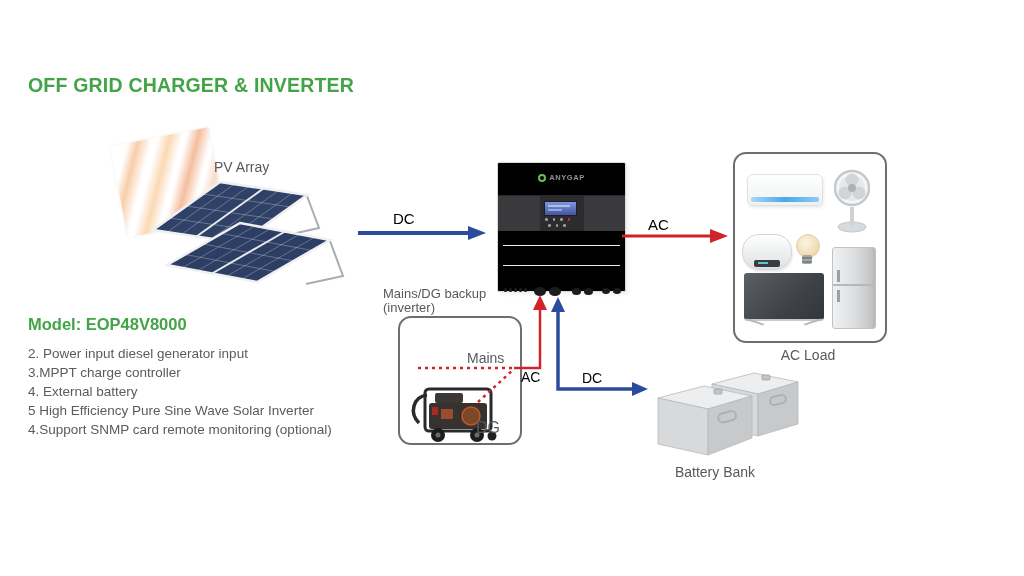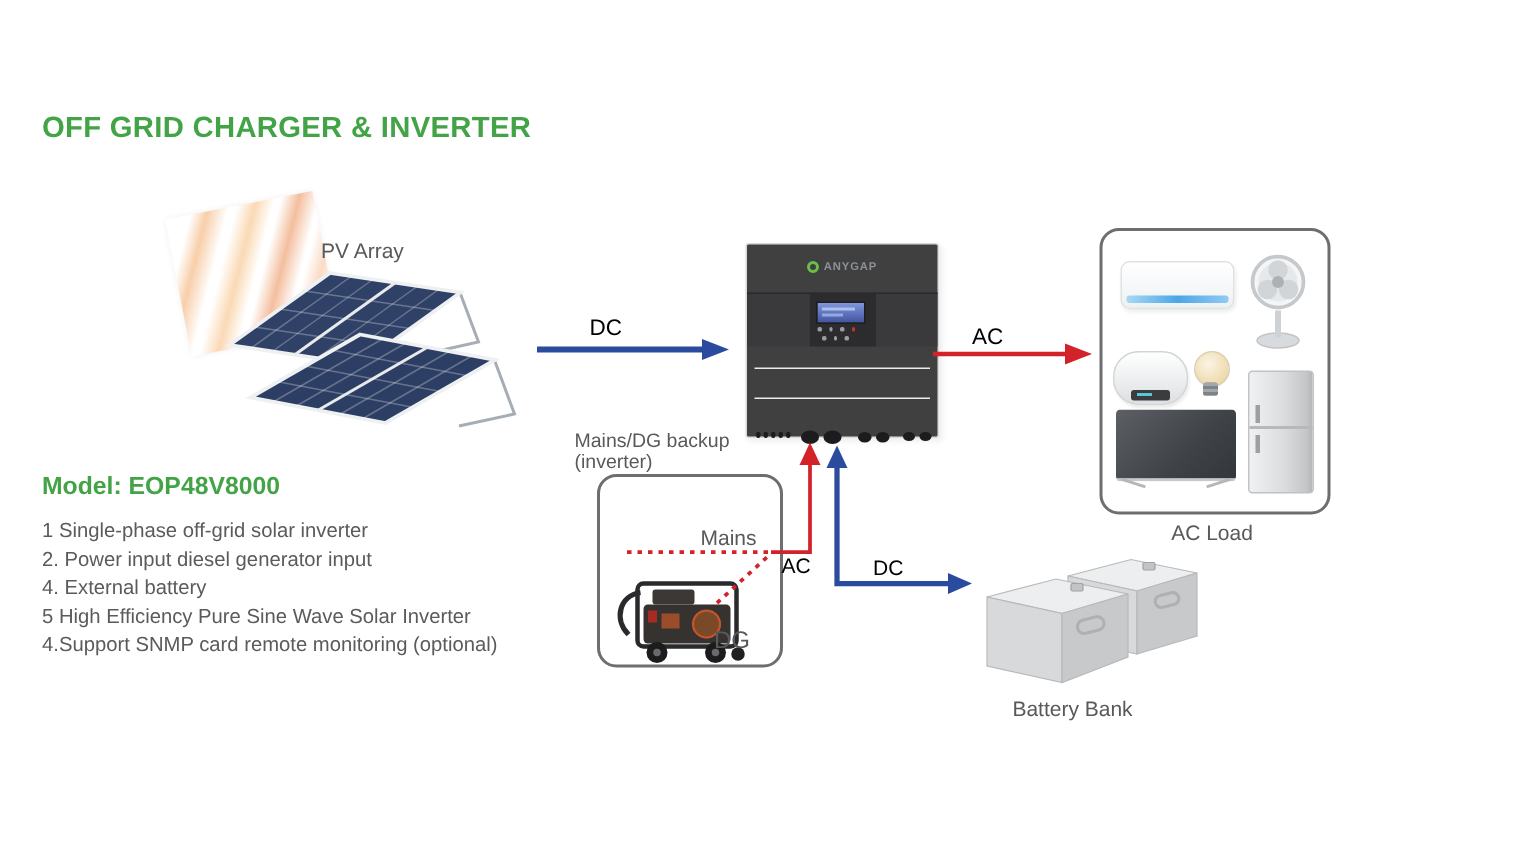--- a/index.html
+++ b/index.html
@@ -8,21 +8,21 @@
     font-family:"Liberation Sans", sans-serif;overflow:hidden;
   }
   .abs{position:absolute;}
   .title{
     left:28px;top:74px;font-size:19.5px;font-weight:bold;color:#43A447;letter-spacing:.2px;
   }
   .gray-label{color:#58595B;}
   .small-label{font-size:14px;}
   
   .inverter{
-    left:497px;top:162px;width:127px;height:128px;background:#404040;
+    left:497px;top:162px;width:127px;height:128px;background:#000000;
     border:1px solid #d8dadb;border-radius:2px;
     box-shadow:2px 2px 4px rgba(0,0,0,.08);
   }
   .brand-row{position:absolute;top:10px;left:0;width:100%;display:flex;justify-content:center;align-items:center;gap:3px;}
   .brand-dot{width:8px;height:8px;border-radius:50%;border:2px solid #6ABF4B;box-sizing:border-box;}
   .brand-txt{font-size:7.5px;font-weight:bold;letter-spacing:.6px;color:#8d9297;}
   .inv-band{position:absolute;left:0;top:32px;width:100%;height:35px;background:#3a3a3d;border-top:1px solid #2a2a2d;}
   .inv-console{position:absolute;left:42px;top:0;width:44px;height:35px;background:#2c2c2f;}
   .inv-lcd{position:absolute;left:4px;top:5px;width:31px;height:13px;border:1px solid #1e1e22;
     background:linear-gradient(180deg,#7d97dd,#44549f);}
@@ -227,22 +227,22 @@
       <polygon points="68,51 112,38 112,80 68,97" fill="#c7c9cb"></polygon>
     </g>
     <rect x="74" y="31" width="8" height="5" rx="1" fill="#c2c4c6" stroke="#a0a2a4" stroke-width="0.8"></rect>
     <rect transform="rotate(-14 88 58)" x="78" y="54" width="18" height="9" rx="4.5" fill="none" stroke="#aeb0b2" stroke-width="2"></rect>
   </svg>
   <div class="abs gray-label small-label" style="left:655px;top:464px;width:120px;text-align:center;">Battery Bank</div>
 
   <div class="abs model">Model: EOP48V8000</div>
   <div class="abs feat">
     <ul>
-      <li>1 Single-phase off-grid solar inverter</li>
       <li>2. Power input diesel generator input</li>
+      <li>3.MPPT charge controller</li>
       <li>4. External battery</li>
       <li>5 High Efficiency Pure Sine Wave Solar Inverter</li>
       <li>4.Support SNMP card remote monitoring (optional)</li>
     </ul>
   </div>
 
   <svg class="abs overlay" width="1024" height="576" viewBox="0 0 1024 576">
 
     <g>
       <line x1="358" y1="233" x2="470" y2="233" stroke="#2B4C9E" stroke-width="4"></line>

